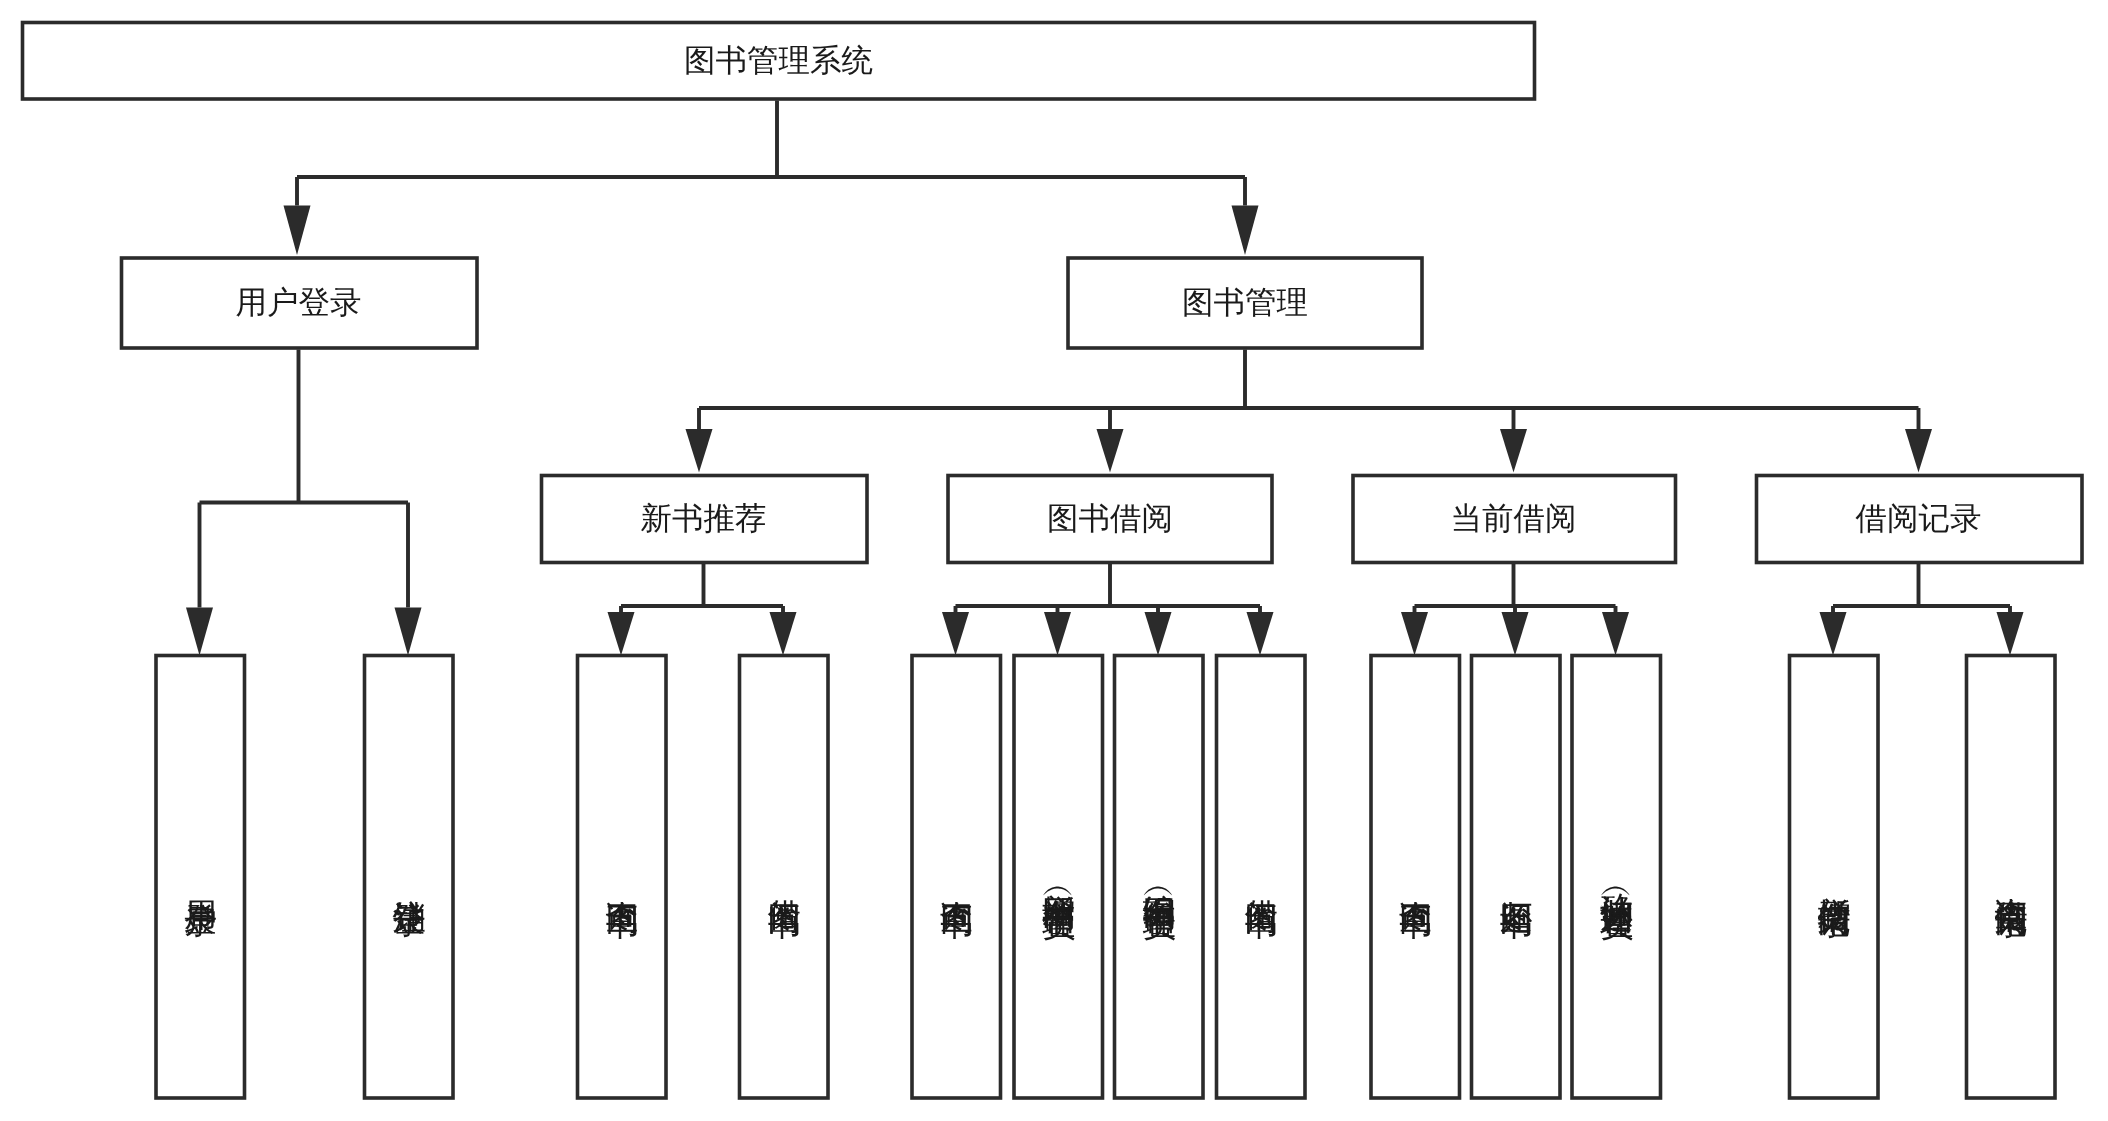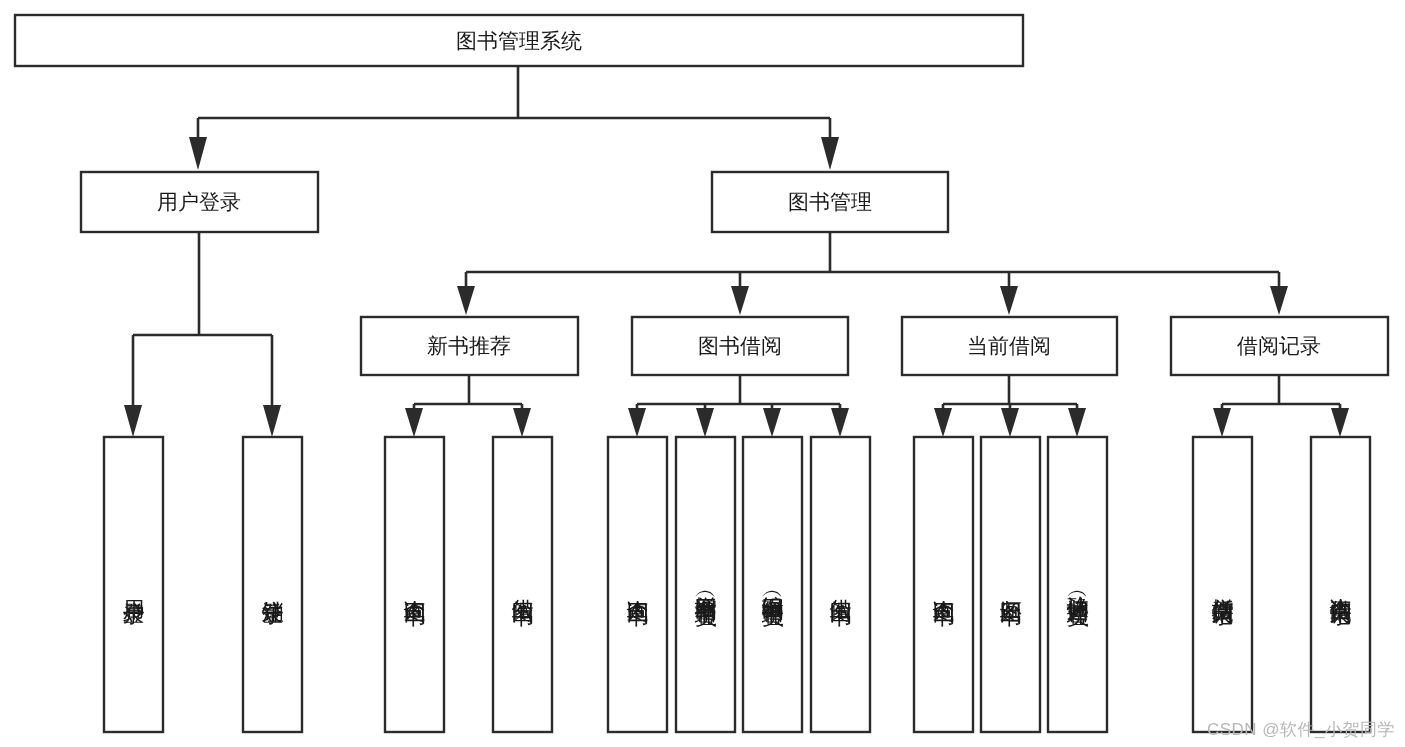--- a/index.html
+++ b/index.html
@@ -218,14 +218,13 @@
   <div class="node-label-v" style="left:743px; top:437px; width:59px; height:295px; display:flex; align-items:center; justify-content:center;">编辑图书（管理员）</div>
   <div class="node-label-v" style="left:811px; top:437px; width:59px; height:295px; display:flex; align-items:center; justify-content:center;">借阅图书</div>
 
   <div class="node-label-v" style="left:914px; top:437px; width:59px; height:295px; display:flex; align-items:center; justify-content:center;">查询图书</div>
   <div class="node-label-v" style="left:981px; top:437px; width:59px; height:295px; display:flex; align-items:center; justify-content:center;">归还图书</div>
   <div class="node-label-v" style="left:1048px; top:437px; width:59px; height:295px; display:flex; align-items:center; justify-content:center;">确认归还（管理员）</div>
 
   <div class="node-label-v" style="left:1193px; top:437px; width:59px; height:295px; display:flex; align-items:center; justify-content:center;">新增借阅记录</div>
   <div class="node-label-v" style="left:1311px; top:437px; width:59px; height:295px; display:flex; align-items:center; justify-content:center;">查询借阅记录</div>
 
-  <div class="watermark">CSDN @软件_小贺同学</div>
 </div>
 
 </body></html>

